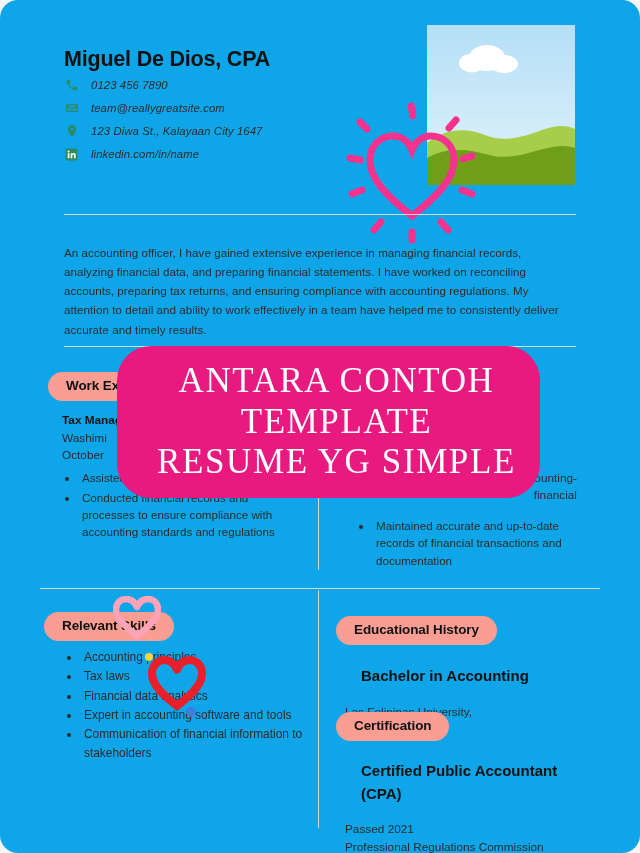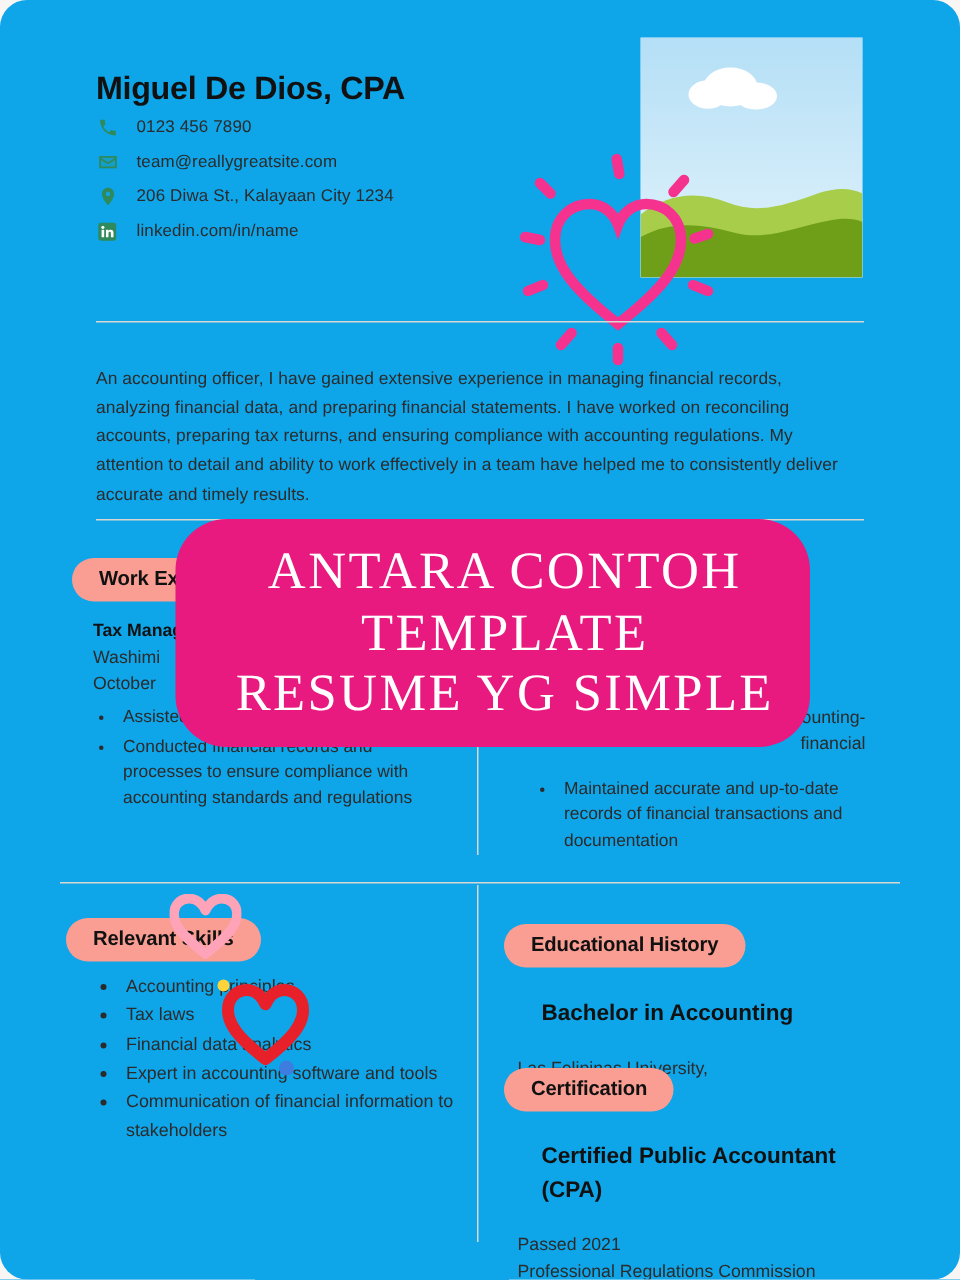--- a/index.html
+++ b/index.html
@@ -43,20 +43,21 @@
     font-size: 17px;
     font-weight: 400;
     color: #1f1f1f;
     margin: 0 0 18px 0;
     line-height: 1.2;
   }
   .contact-list {
     margin: 0;
     padding: 0;
     list-style: none;
+    font-style: italic;
   }
   .contact-item {
     display: flex;
     align-items: center;
     margin-bottom: 8px;
     height: 15px;
   }
   .contact-icon {
     width: 15px;
     height: 15px;
@@ -313,21 +314,21 @@
           </svg>
         </span>
         <span class="contact-text">team@reallygreatsite.com</span>
       </li>
       <li class="contact-item">
         <span class="contact-icon">
           <svg width="14" height="14" viewBox="0 0 24 24" fill="#2f8a5b">
             <path d="M12 2C8.1 2 5 5.1 5 9c0 5.2 7 13 7 13s7-7.8 7-13c0-3.9-3.1-7-7-7zm0 9.5A2.5 2.5 0 1 1 12 6.5a2.5 2.5 0 0 1 0 5z"></path>
           </svg>
         </span>
-        <span class="contact-text">206 Diwa St., Kalayaan City 1234</span>
+        <span class="contact-text">123 Diwa St., Kalayaan City 1647</span>
       </li>
       <li class="contact-item">
         <span class="contact-icon">
           <svg width="13" height="13" viewBox="0 0 24 24">
             <rect x="1" y="1" width="22" height="22" rx="3" fill="#2f8a5b"></rect>
             <circle cx="6.6" cy="6.6" r="1.9" fill="#ffffff"></circle>
             <rect x="5" y="9.6" width="3.2" height="9.2" fill="#ffffff"></rect>
             <path d="M10.4 9.6h3v1.3c.5-.9 1.6-1.5 2.9-1.5 2.3 0 3.4 1.4 3.4 4v5.4h-3.2v-4.8c0-1.2-.4-1.9-1.5-1.9-1 0-1.5.7-1.5 1.9v4.8h-3.1V9.6z" fill="#ffffff"></path>
           </svg>
         </span>

